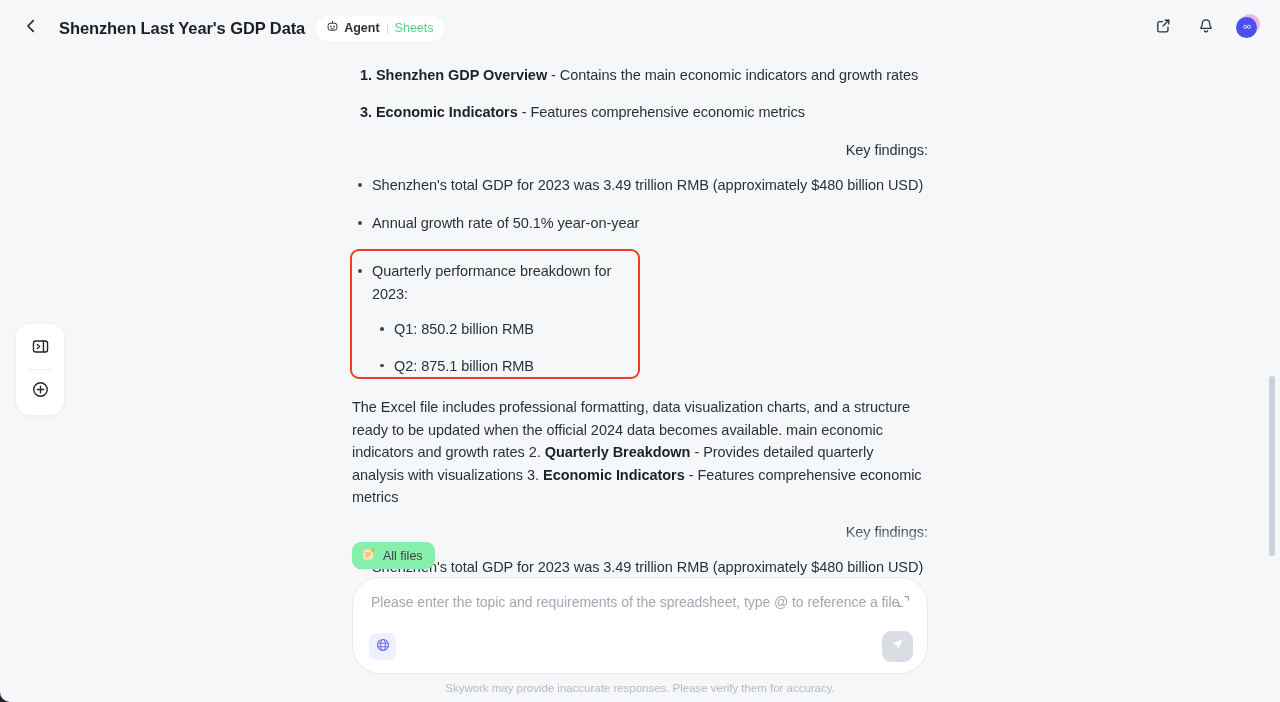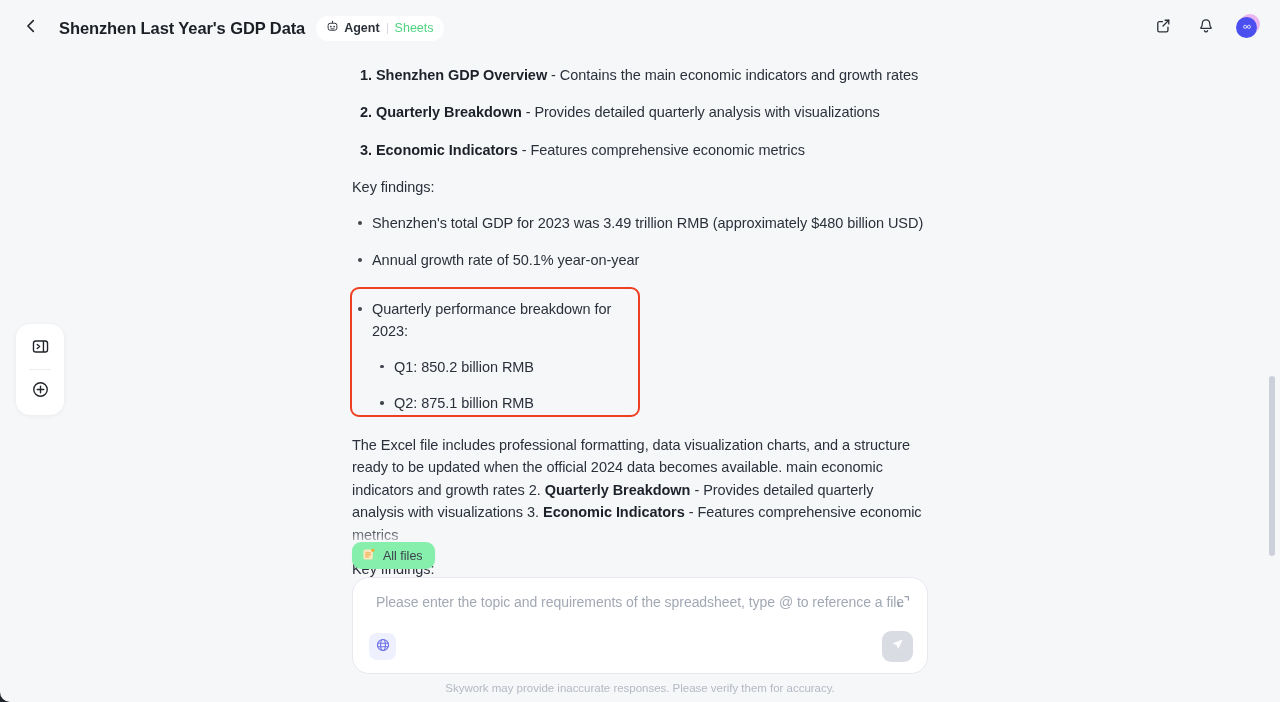--- a/index.html
+++ b/index.html
@@ -154,21 +154,21 @@
     color: #2b313b;
     letter-spacing: -0.05px;
   }
 
   .num-line {
     margin-bottom: 15px;
     padding-left: 8px;
   }
   .num-line .strong { font-weight: bold; color: #1d222a; }
 
-  .plain-line { margin-bottom: 13px; }
+  .plain-line { margin-bottom: 13px; text-align: right; }
 
   ul.bullets {
     list-style: none;
     margin: 0 0 0 0;
     padding: 0;
   }
   ul.bullets > li {
     position: relative;
     padding-left: 20px;
     margin-bottom: 15px;
@@ -249,25 +249,24 @@
     font-size: 12.5px;
     color: #3b424c;
     margin-bottom: 8px;
     cursor: pointer;
     box-shadow: 0 1px 3px rgba(22,28,45,0.04);
   }
 
   .composer {
     background: #ffffff;
     border: 1px solid #e7e9ee;
-    border-radius: 17px;
+    border-radius: 28px;
     height: 97px;
     position: relative;
     padding: 16px 18px 0 18px;
-    text-align: center;
   }
 
   .composer-placeholder {
     font-size: 14px;
     color: #a2a8b4;
     letter-spacing: -0.05px;
     cursor: text;
   }
 
   .expand-btn {
@@ -437,25 +436,20 @@
   </div>
 </div>
 
 <div class="conv-area">
   <div class="conv-col msg-text">
 
     <div class="num-line">
       <span class="strong">1.</span>
       <span class="strong">Shenzhen GDP Overview</span>
       <span> - Contains the main economic indicators and growth rates</span>
-    </div>
-    <div class="num-line">
-      <span class="strong">2.</span>
-      <span class="strong">Quarterly Breakdown</span>
-      <span> - Provides detailed quarterly analysis with visualizations</span>
     </div>
     <div class="num-line">
       <span class="strong">3.</span>
       <span class="strong">Economic Indicators</span>
       <span> - Features comprehensive economic metrics</span>
     </div>
 
     <div class="plain-line">Key findings:</div>
 
     <ul class="bullets">

